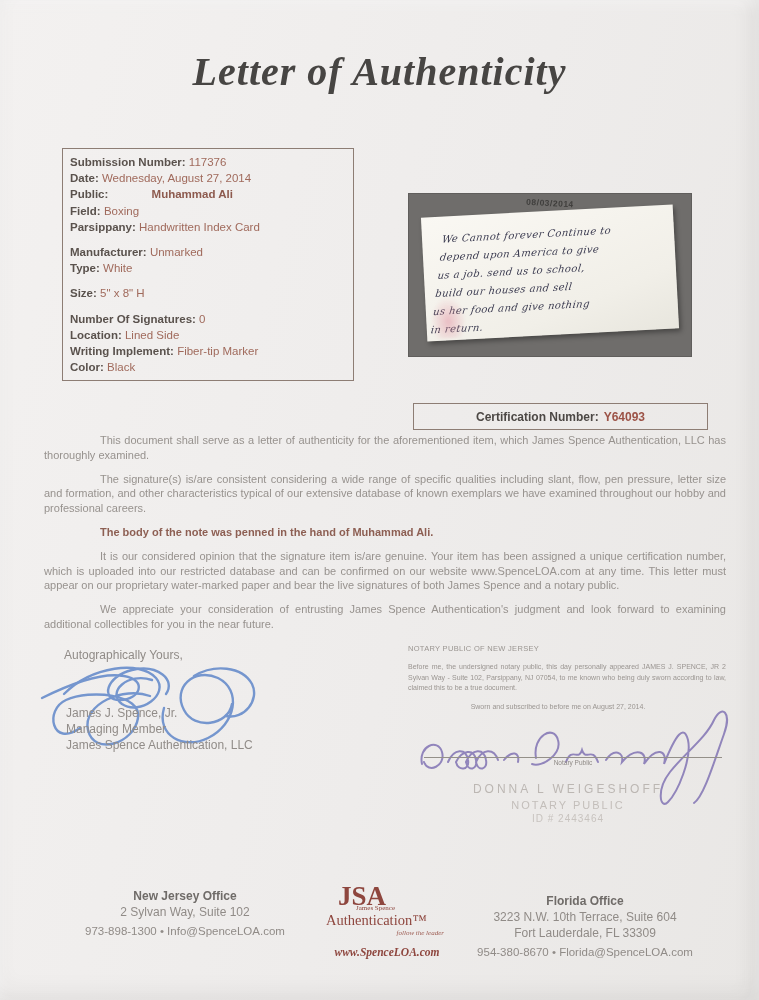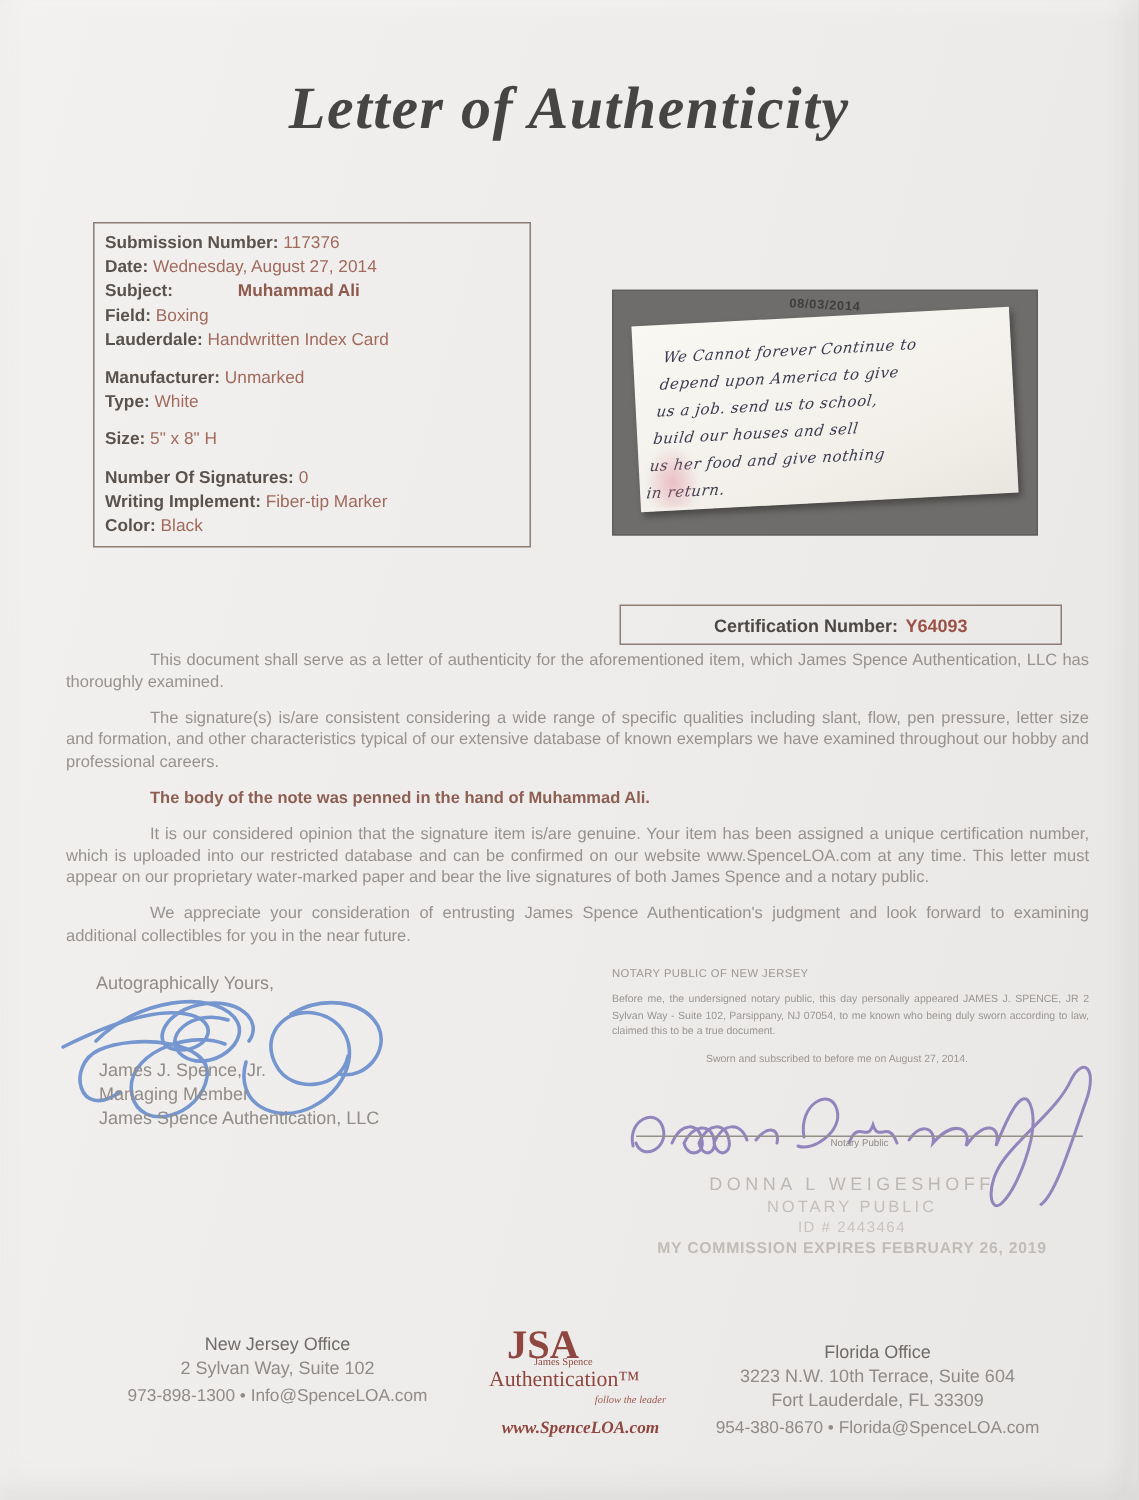--- a/index.html
+++ b/index.html
@@ -83,48 +83,49 @@
   .sig-line-label{position:absolute;left:16px;top:115px;width:298px;text-align:center;font-size:6.5px;color:#8f8a86;}
   .stamp-block{position:absolute;left:-20px;top:138px;width:360px;text-align:center;color:#bcb7b3;}
   .stamp-name{font-size:12px;letter-spacing:3px;}
   .stamp-l1{font-size:11px;letter-spacing:2px;margin-top:3px;color:#c3beba;}
   .stamp-l2{font-size:11px;letter-spacing:2px;margin-top:2px;color:#c8c3bf;}
   .stamp-l3{font-size:10px;letter-spacing:1px;margin-top:2px;color:#c8c3bf;}
   .stamp-l4{font-size:10.5px;font-weight:bold;letter-spacing:.5px;margin-top:2px;color:#c1bcb8;}
   
   .footer{position:absolute;left:0;top:884px;width:759px;height:80px;}
   .office{position:absolute;text-align:center;font-size:12px;color:#908b87;line-height:16px;}
-  .office .office-name{font-weight:normal;color:#6f6b68;}
+  .office .office-name{font-weight:bold;color:#6f6b68;}
   .office .office-contact{margin-top:3px;font-size:11.5px;}
   .office-nj{left:30px;top:4px;width:310px;}
   .office-fl{left:440px;top:9px;width:290px;}
   .jsa-logo{position:absolute;left:322px;top:0px;width:130px;color:#8e463e;font-family:"Liberation Serif",serif;}
   .jsa-acronym{font-size:27px;font-weight:bold;line-height:24px;margin-left:16px;}
   .jsa-sub{font-size:7px;margin-left:34px;margin-top:-4px;}
   .jsa-word{font-size:14.5px;margin-left:4px;margin-top:0px;}
   .jsa-tagline{font-size:7px;font-style:italic;text-align:right;margin-right:8px;color:#9c5c52;}
   .jsa-site{font-size:11.5px;font-weight:bold;font-style:italic;margin-top:9px;text-align:center;}
 </style>
 </head>
 <body>
 
 <div class="page">
 
   <h1 class="title">Letter of Authenticity</h1>
 
   <div class="info-box">
     <div class="info-row"><span class="lbl">Submission Number:</span> <span class="val">117376</span></div>
     <div class="info-row"><span class="lbl">Date:</span> <span class="val">Wednesday, August 27, 2014</span></div>
-    <div class="info-row bold-val"><span class="lbl">Subject:</span> <span class="val">Muhammad Ali</span></div>
+    <div class="info-row bold-val"><span class="lbl">Public:</span> <span class="val">Muhammad Ali</span></div>
     <div class="info-row"><span class="lbl">Field:</span> <span class="val">Boxing</span></div>
-    <div class="info-row"><span class="lbl">Lauderdale:</span> <span class="val">Handwritten Index Card</span></div>
+    <div class="info-row"><span class="lbl">Parsippany:</span> <span class="val">Handwritten Index Card</span></div>
     <div class="info-row gap"><span class="lbl">Manufacturer:</span> <span class="val">Unmarked</span></div>
     <div class="info-row"><span class="lbl">Type:</span> <span class="val">White</span></div>
     <div class="info-row gap"><span class="lbl">Size:</span> <span class="val">5" x 8" H</span></div>
     <div class="info-row gap"><span class="lbl">Number Of Signatures:</span> <span class="val">0</span></div>
+    <div class="info-row"><span class="lbl">Location:</span> <span class="val">Lined Side</span></div>
     <div class="info-row"><span class="lbl">Writing Implement:</span> <span class="val">Fiber-tip Marker</span></div>
     <div class="info-row"><span class="lbl">Color:</span> <span class="val">Black</span></div>
   </div>
 
   <div class="photo">
     <div class="stamp-date" style="z-index:2;">08/03/2014</div>
     <div class="index-card">
       <div class="hand-lines">
         <div class="hl">We Cannot forever Continue to</div>
         <div class="hl">depend upon America to give</div>
@@ -181,21 +182,20 @@
         <path d="M158 56 C164 40 170 56 174 44 C178 56 184 40 190 56"></path>
         <path d="M198 54 C206 42 216 46 214 56 C228 40 240 46 236 58 C248 40 260 44 256 58 C268 28 276 18 280 34 C284 52 270 86 260 96 C252 104 248 84 262 66 C276 48 298 32 306 14 C314 -2 324 6 316 28 C306 56 296 90 286 97"></path>
       </g>
     </svg>
     <div class="sig-line"></div>
     <div class="sig-line-label">Notary Public</div>
     <div class="stamp-block">
       <div class="stamp-name">DONNA  L  WEIGESHOFF</div>
       <div class="stamp-l1">NOTARY PUBLIC</div>
       <div class="stamp-l3">ID # 2443464</div>
-      <div class="stamp-l4">MY COMMISSION EXPIRES FEBRUARY 26, 2019</div>
     </div>
   </div>
 
   <div class="footer">
     <div class="office office-nj">
       <div class="office-name">New Jersey Office</div>
       <div>2 Sylvan Way, Suite 102</div>
       <div class="office-contact">973-898-1300 •  Info@SpenceLOA.com</div>
     </div>
     <div class="jsa-logo">

